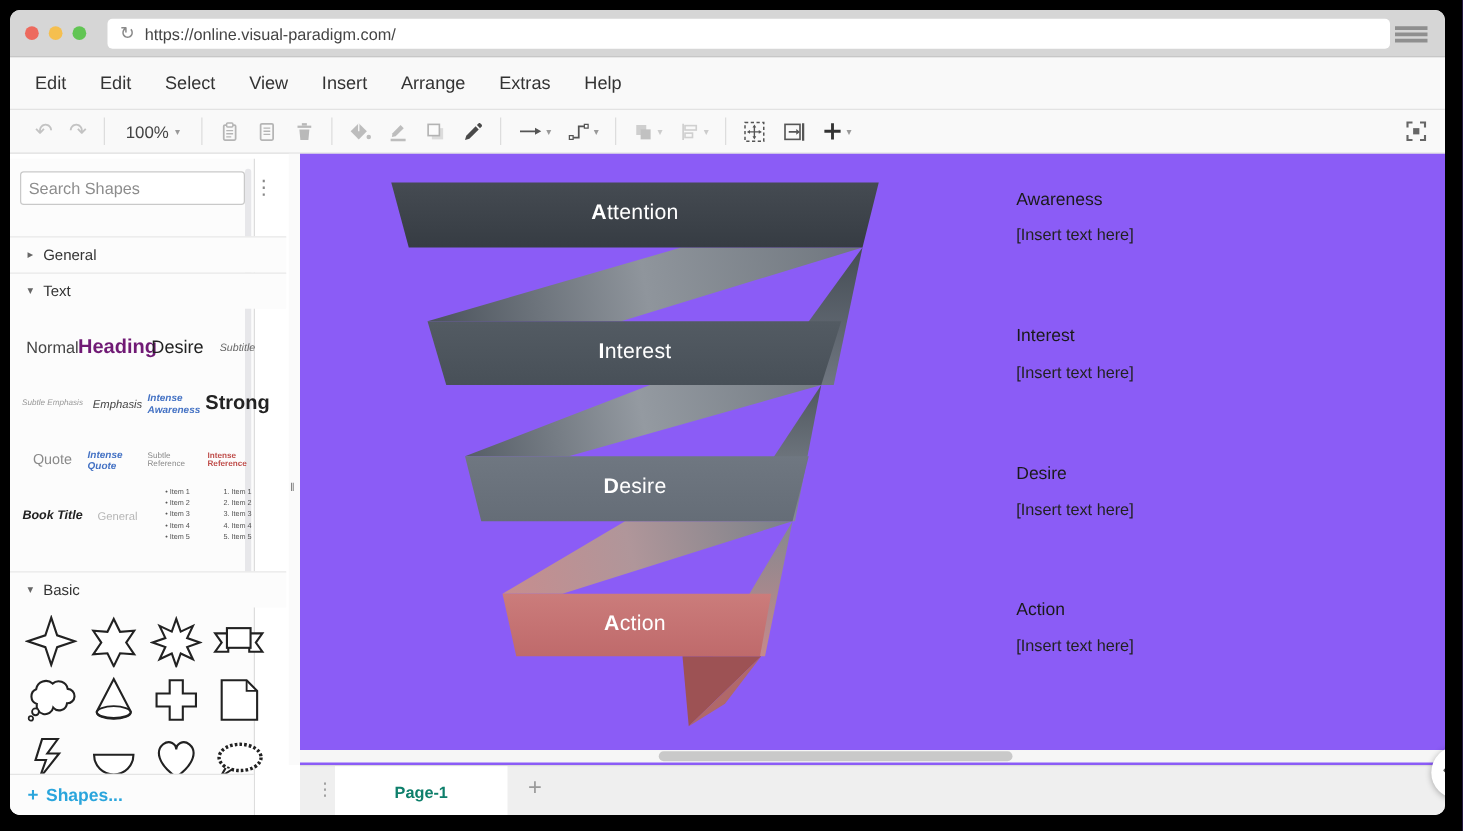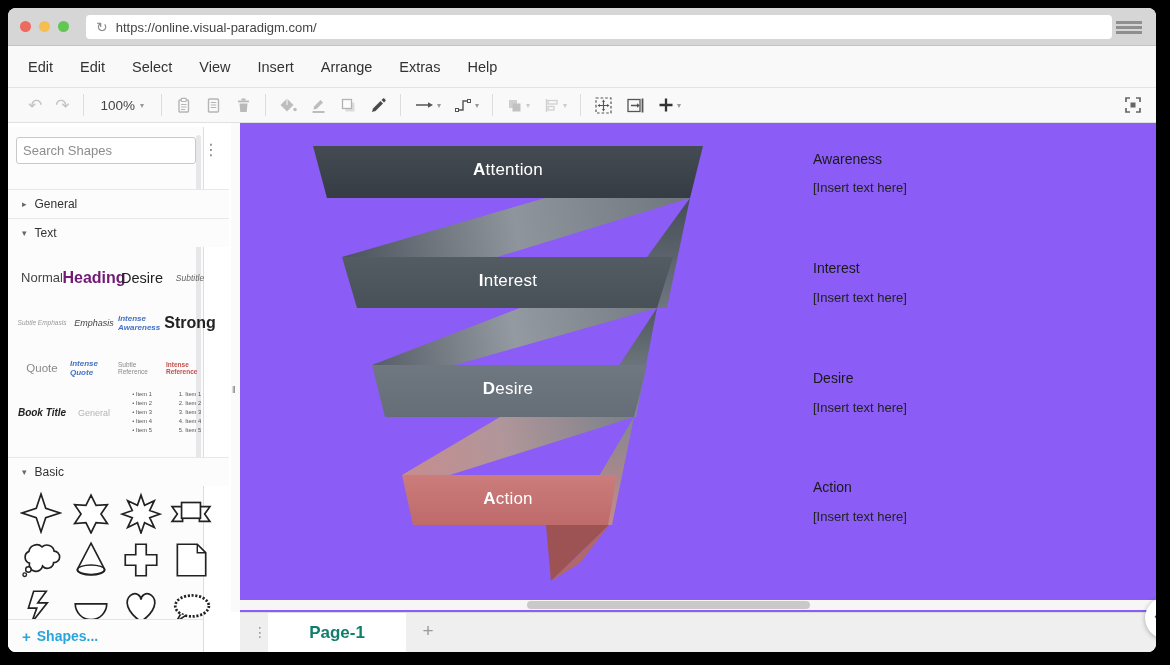--- a/index.html
+++ b/index.html
@@ -76,21 +76,21 @@
   .band-label::first-letter { font-weight:bold; }
   .ann-title { position:absolute; left:573px; font-size:14px; font-weight:normal; color:#1a1a1a; }
   .ann-body { position:absolute; left:573px; font-size:13px; color:#222; }
   .hscroll-track { position:absolute; left:0; right:0; bottom:2px; height:10px; background:#f6f6f6; }
   .hscroll-thumb { position:absolute; left:287px; top:1px; width:283px; height:8px; border-radius:4px; background:#c9c9c9; }
 
   
   .tabbar { position:absolute; left:232px; top:604px; right:0; height:40px; background:#efefef; border-top:1px solid #dcdcdc; }
   .tab-kebab { position:absolute; left:13px; top:11px; font-size:14px; color:#999; font-family:"DejaVu Sans",sans-serif; }
   .page-tab { position:absolute; left:28px; top:0; width:138px; height:40px; background:#fff; display:flex; align-items:center; justify-content:center; }
-  .page-tab-label { color:#0e7f6b; font-weight:bold; font-size:17px; }
+  .page-tab-label { color:#0e7f6b; font-weight:bold; font-size:13px; }
   .add-page { position:absolute; left:176px; top:7px; font-size:19px; color:#9a9a9a; width:24px; text-align:center; }
 
   .float-btn { position:absolute; left:1137px; top:589px; width:42px; height:42px; background:#fff; border-radius:50%; box-shadow:0 1px 5px rgba(0,0,0,0.3); }
   .float-chevron { position:absolute; left:9px; top:9px; font-size:17px; color:#555; }
 </style>
 </head>
 <body>
 
 <div class="window">
 

